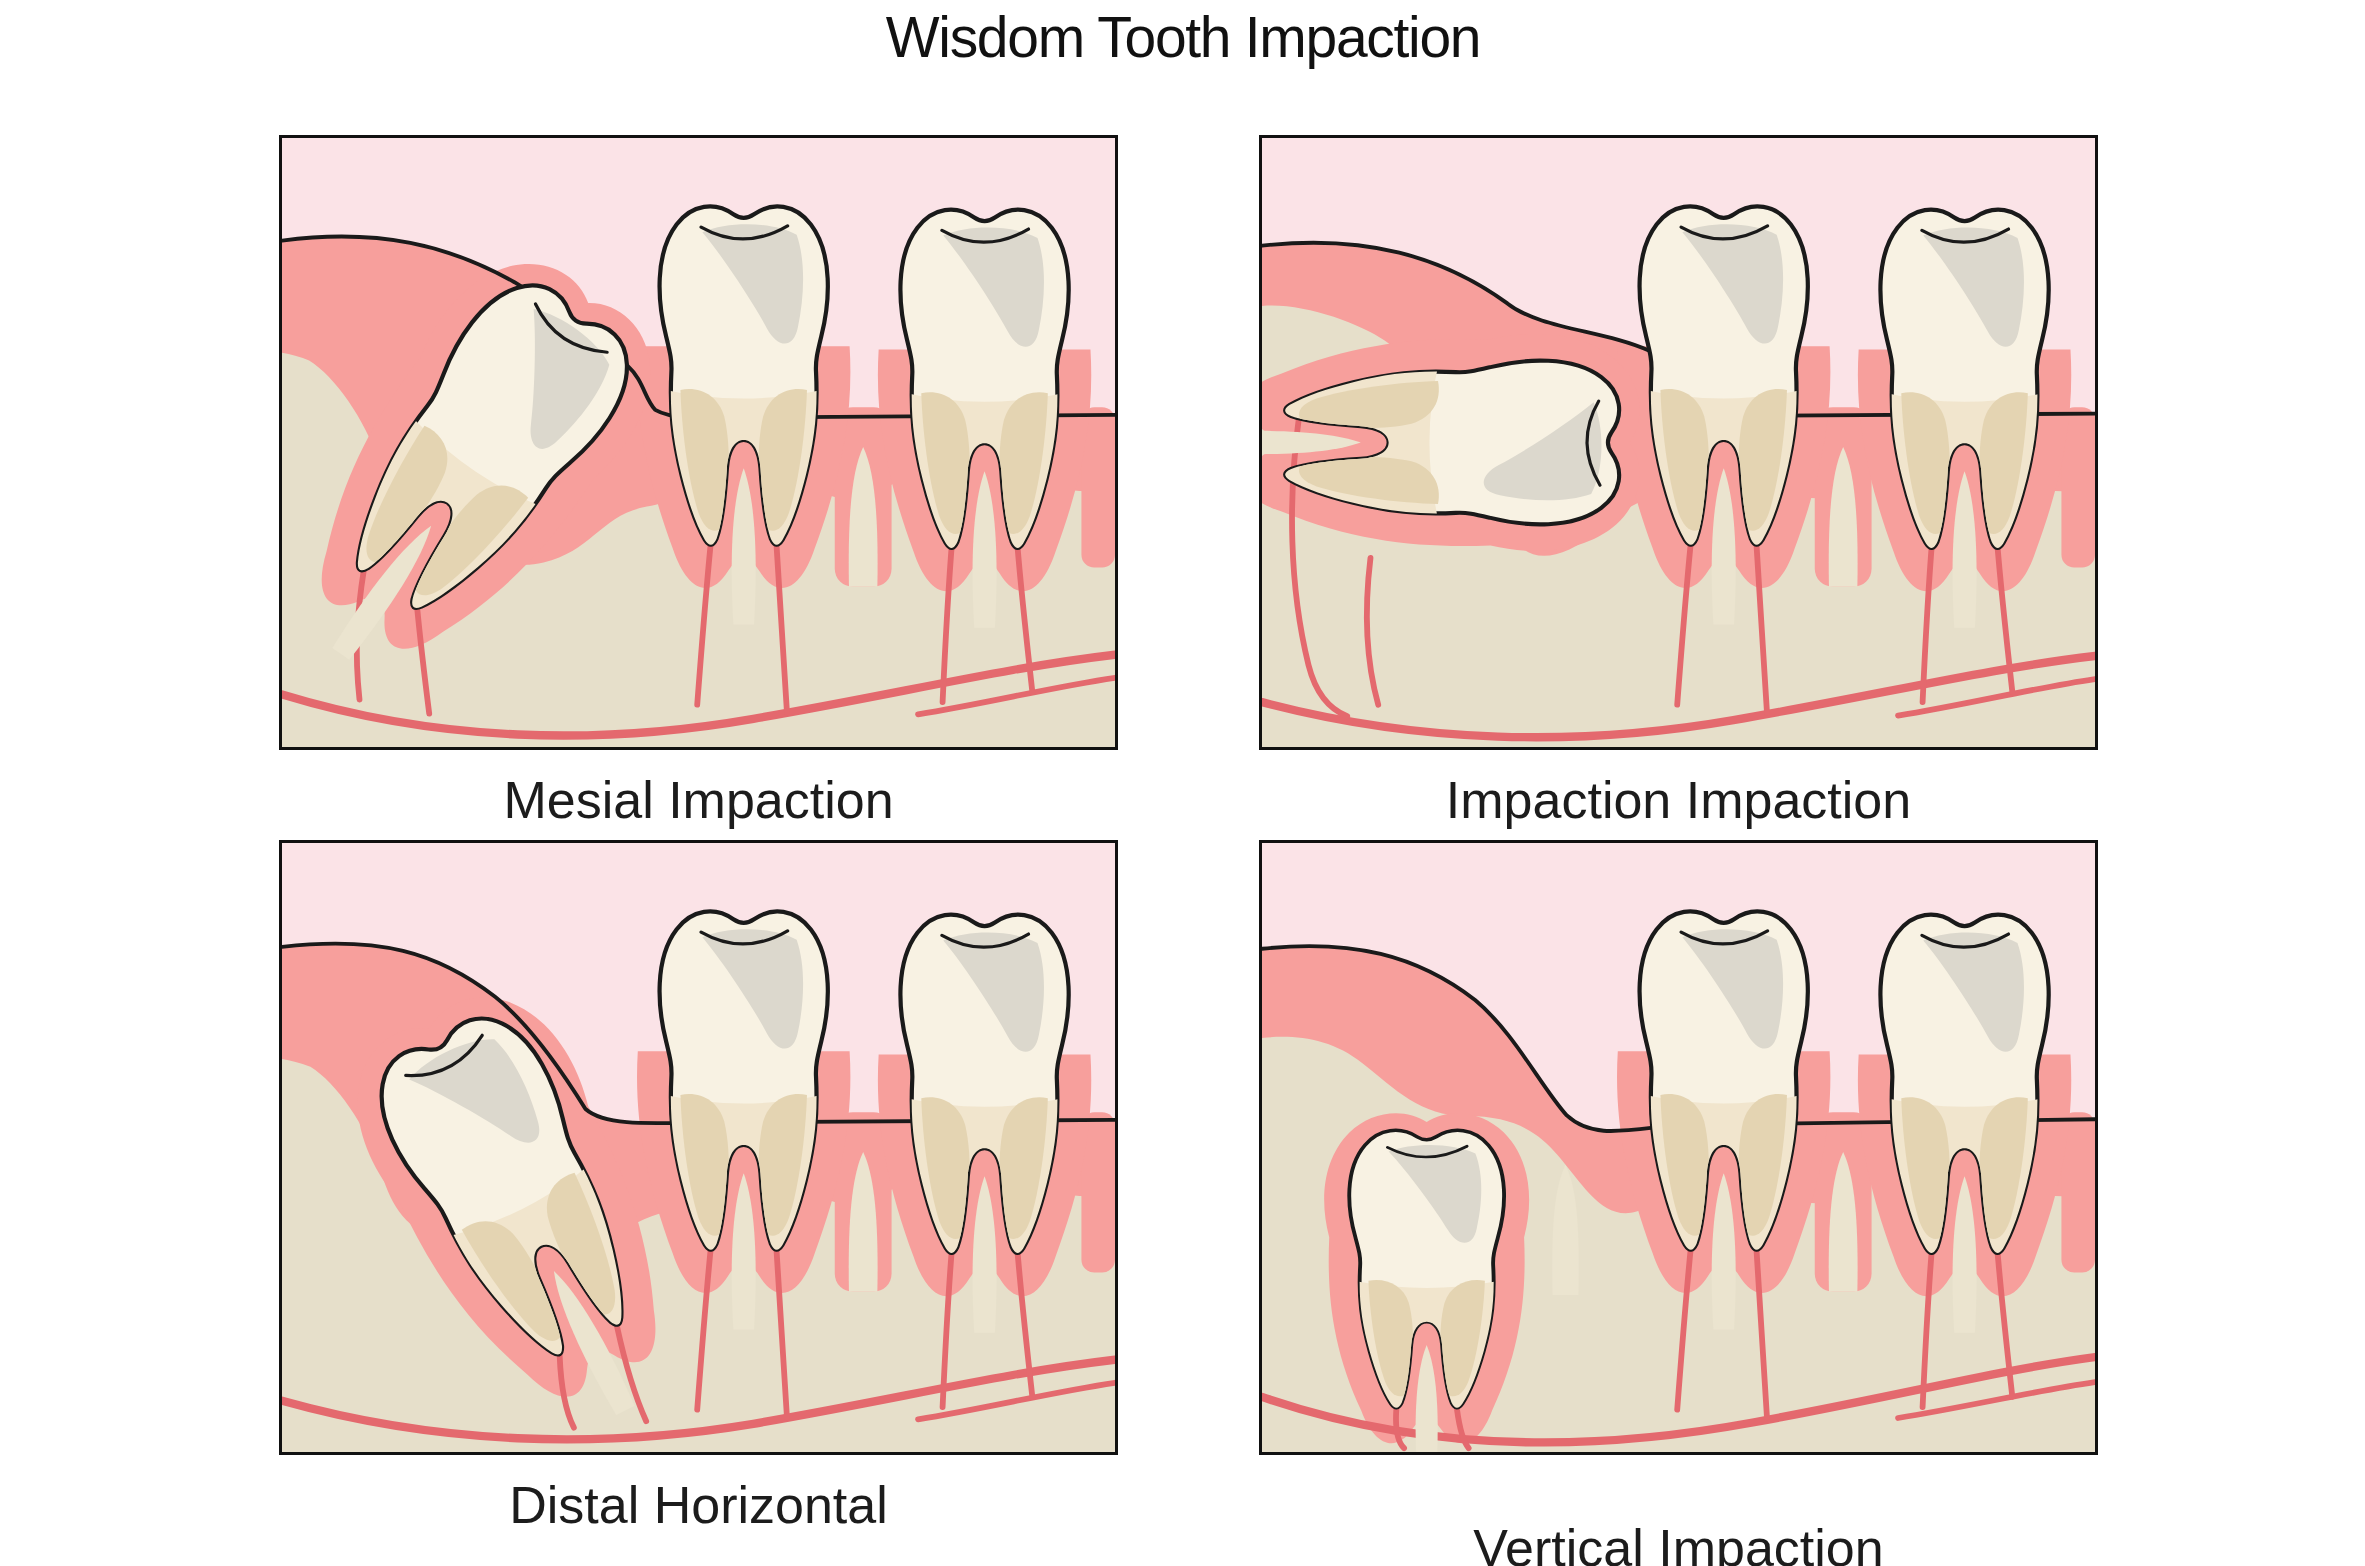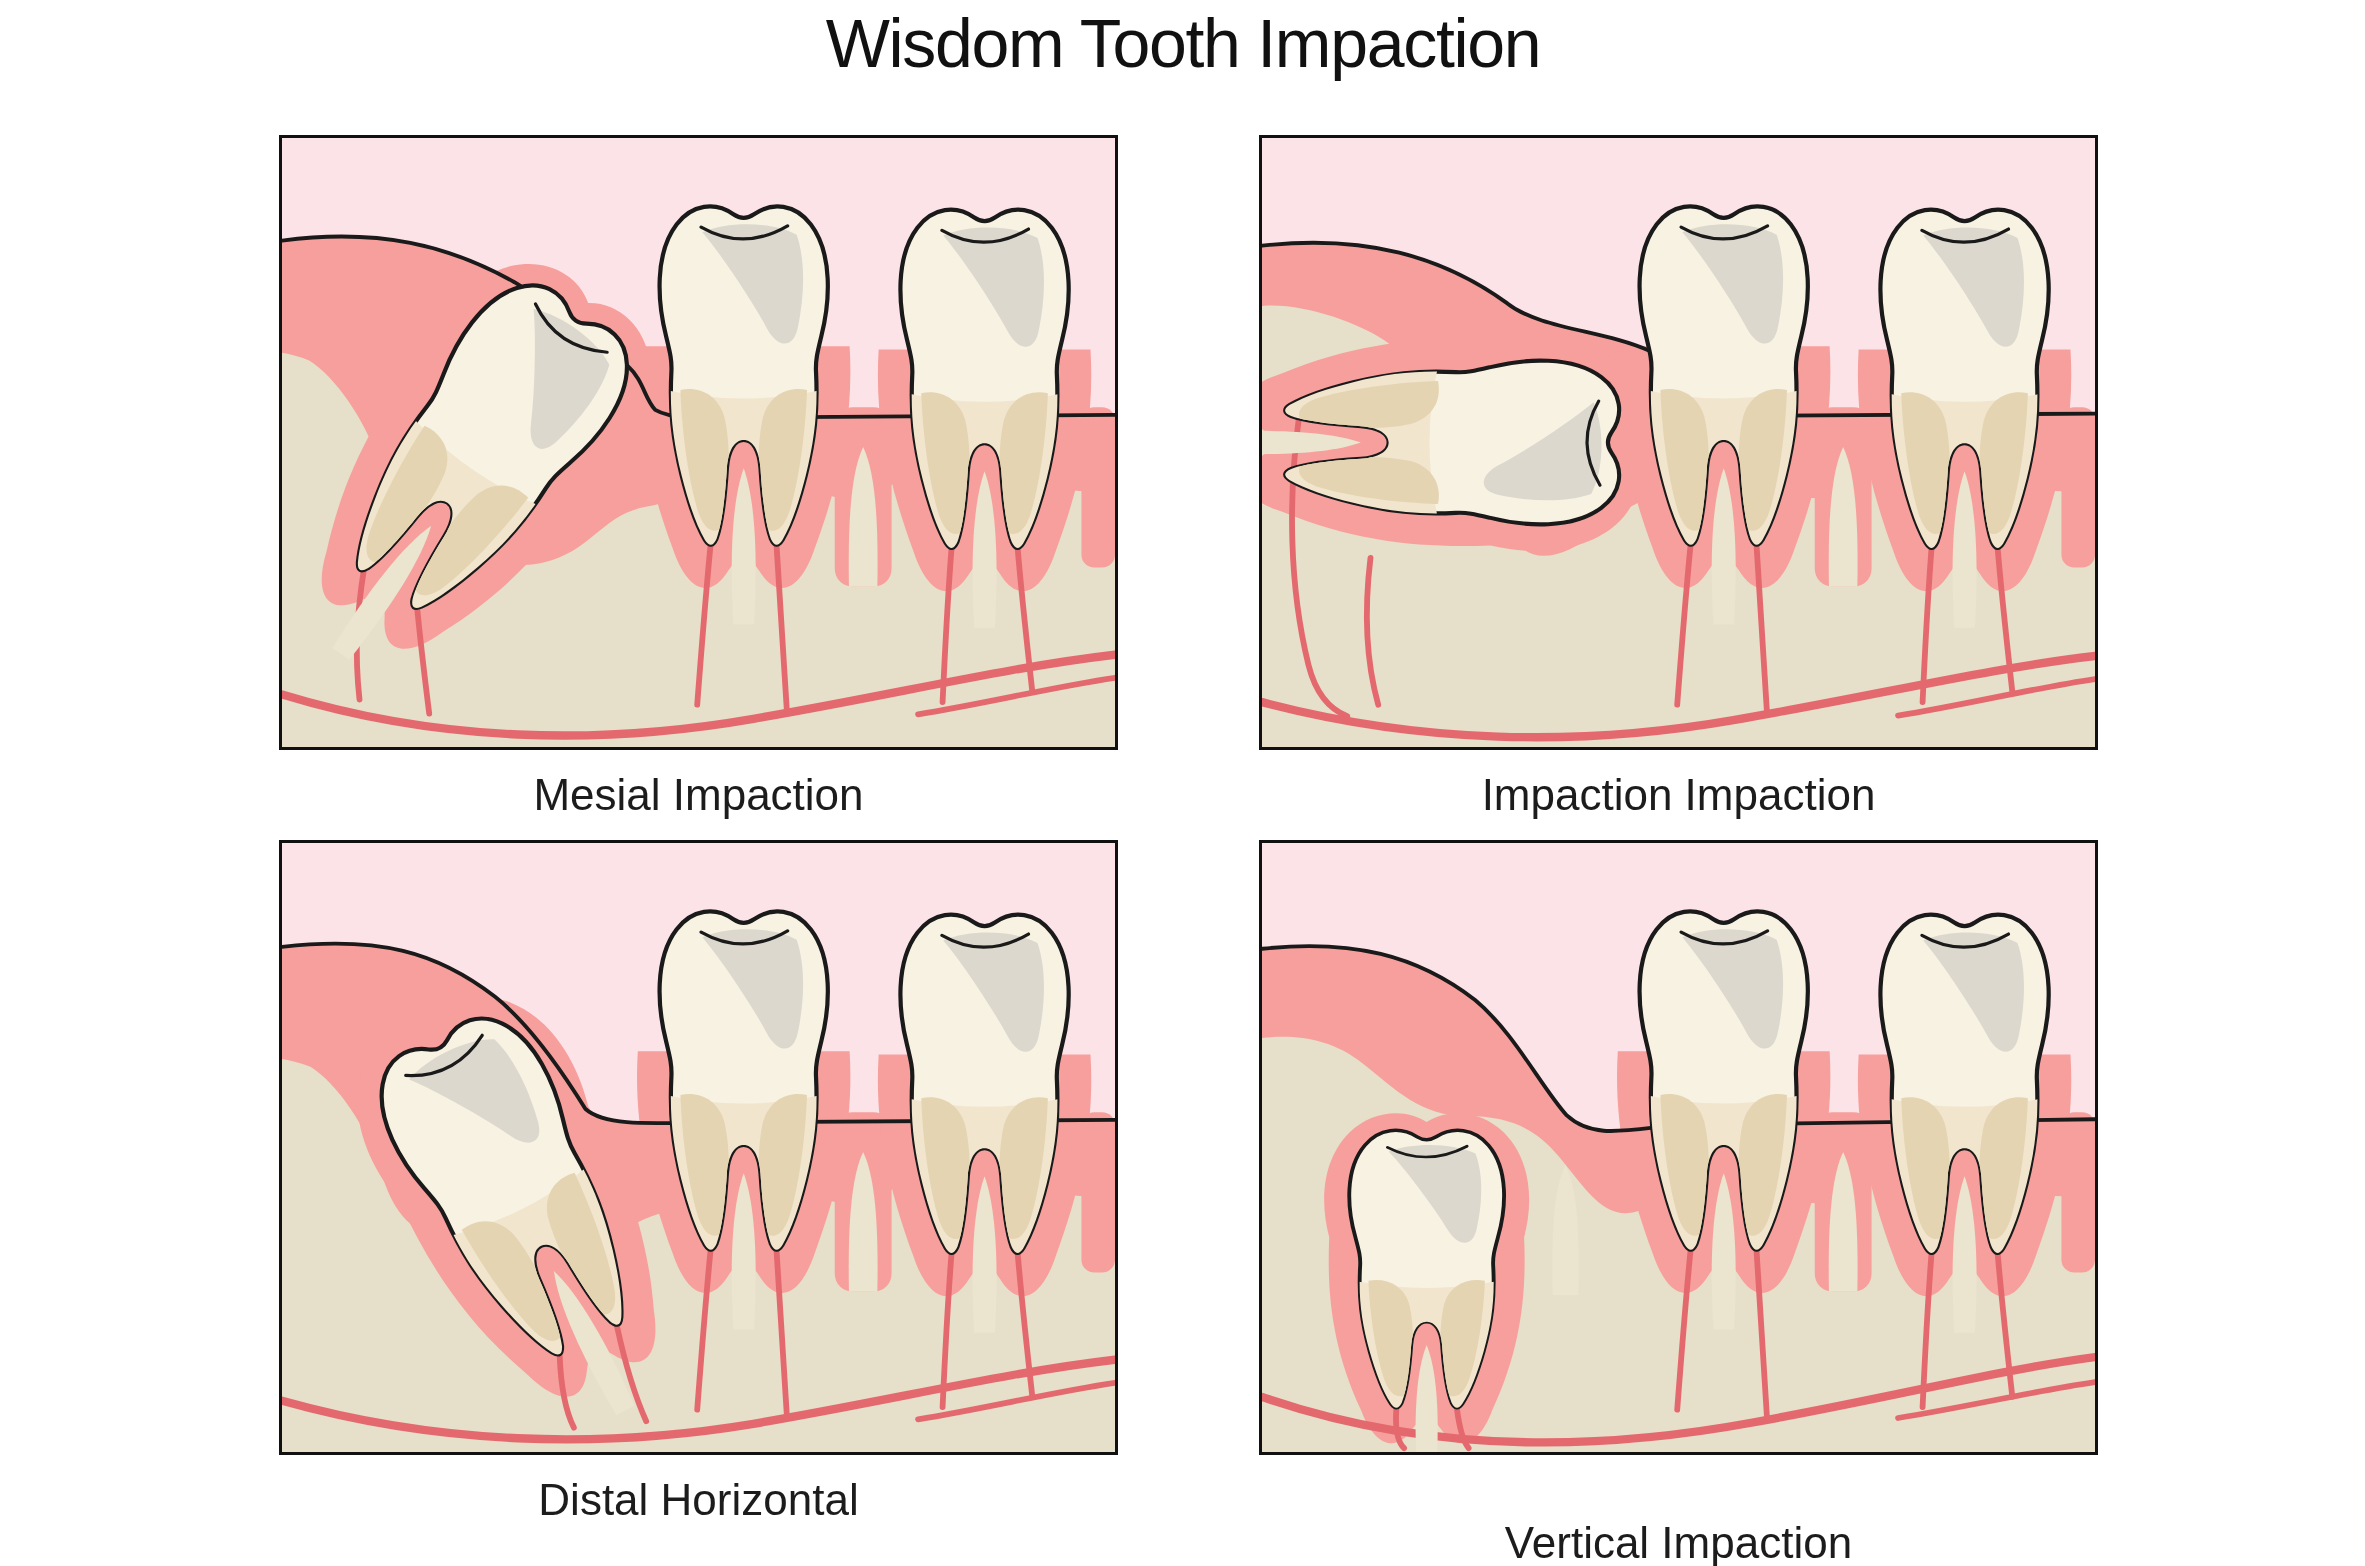--- a/index.html
+++ b/index.html
@@ -5,29 +5,29 @@
   :root{
     --page-bg:#ffffff; --mouth-cavity:#fbe3e7; --gum:#f79f9c; --bone:#e6dfca;
     --bone-septum:#ebe4cf; --tooth-crown:#f8f2e3; --crown-shading:#dcd8cd;
     --tooth-root:#f1e5cd; --root-shading:#e4d4b2; --vessel:#e4696e;
     --outline:#1a1a1a; --panel-border:#111111; --label-text:#1c1c1c; --title-text:#111111;
   }
   html,body{margin:0;padding:0}
   body{position:relative;width:2366px;height:1566px;background:var(--page-bg);
        font-family:"Liberation Sans",sans-serif;overflow:hidden}
   .title{position:absolute;left:0;top:3.9px;width:100%;text-align:center;
-         font-size:68px;font-weight:500;letter-spacing:-1.3px;color:var(--title-text);margin:0}
+         font-size:57px;font-weight:500;letter-spacing:-1.3px;color:var(--title-text);margin:0}
   .panel{position:absolute;width:839px;height:615px;border:3.2px solid var(--panel-border);
          box-sizing:border-box;background:var(--mouth-cavity)}
   .panel svg{display:block;width:100%;height:100%}
   #panel-mesial{left:279px;top:135px}
   #panel-horizontal{left:1259px;top:135px}
   #panel-distal{left:279px;top:840px}
   #panel-vertical{left:1259px;top:840px}
-  .caption{position:absolute;width:839px;text-align:center;font-size:44px;font-weight:300;
+  .caption{position:absolute;width:839px;text-align:center;font-size:52px;font-weight:300;
            color:var(--label-text)}
   #cap-mesial{left:279px;top:770px}
   #cap-horizontal{left:1259px;top:770px}
   #cap-distal{left:279px;top:1475px}
   #cap-vertical{left:1259px;top:1518px}
   .f-bg{fill:var(--mouth-cavity)} .f-bone{fill:var(--bone)} .f-gum{fill:var(--gum)}
   .f-crown{fill:var(--tooth-crown)} .f-grey{fill:var(--crown-shading)}
   .f-root{fill:var(--tooth-root)} .f-rootshade{fill:var(--root-shading)}
   .f-septum{fill:var(--bone-septum)}
   .s-out{stroke:var(--outline);stroke-width:6.5;stroke-linejoin:round;stroke-linecap:round}

